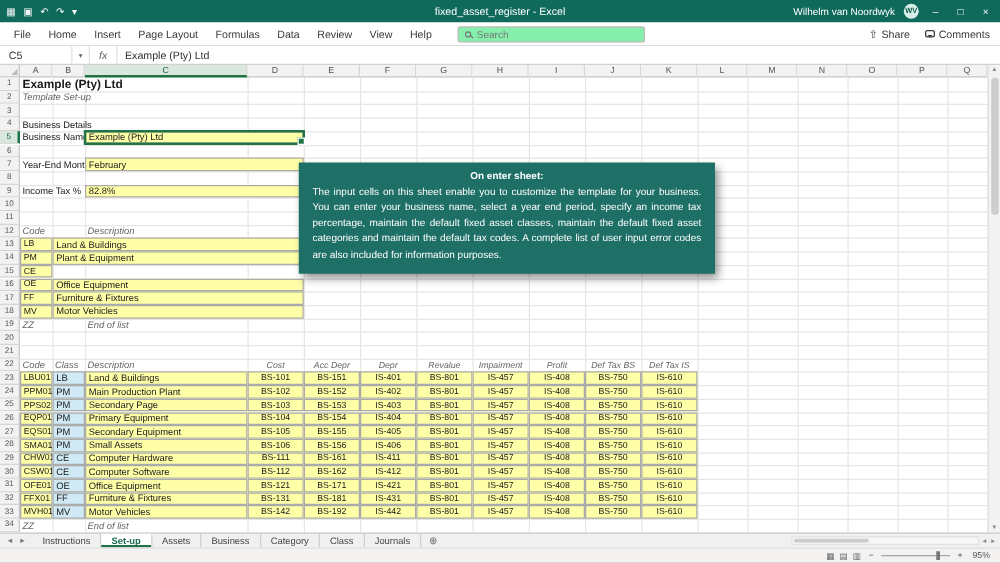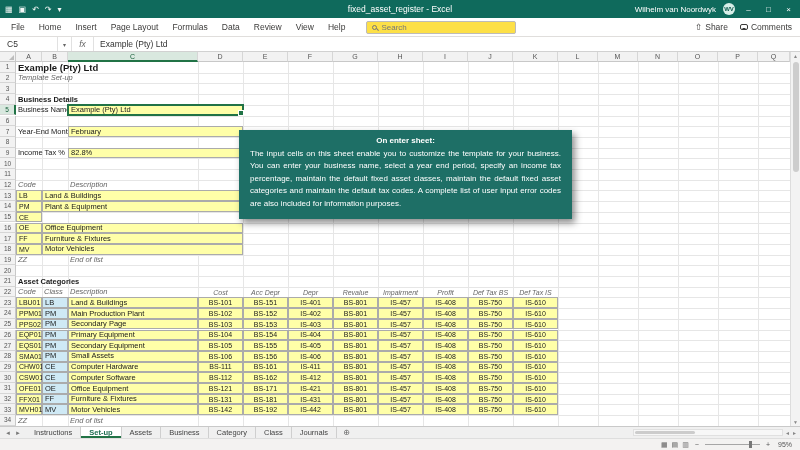--- a/index.html
+++ b/index.html
@@ -11,21 +11,21 @@
   .qat { display:flex; align-items:center; gap:6px; z-index:1; }
   .qat span { font-size:8px; opacity:.95; }
   .tb-title { position:absolute; left:0; right:0; text-align:center; font-size:8.5px; pointer-events:none; }
   .tb-right { margin-left:auto; display:flex; align-items:center; gap:7px; z-index:1; }
   .avatar { width:12px; height:12px; border-radius:50%; background:#d8eee8; color:#0f5a4e; font-size:6px; font-weight:bold; display:flex; align-items:center; justify-content:center; }
   .winbtn { width:13px; text-align:center; font-size:8px; }
 
   
   .ribbonrow { position:absolute; top:18px; left:0; width:800px; height:19px; background:#fff; border-bottom:1px solid #e0dedc; display:flex; align-items:center; font-size:8.5px; color:#3b3a39; padding:0 4px; }
   .rtab { padding:0 7px; line-height:19px; }
-  .searchbox { margin-left:14px; width:150px; height:13px; border:1px solid #bdbbb9; border-radius:2px; background:#fde047; display:flex; align-items:center; padding:0 5px; color:#777; font-size:8px; gap:4px; }
+  .searchbox { margin-left:14px; width:150px; height:13px; border:1px solid #bdbbb9; border-radius:2px; background:#86efac; display:flex; align-items:center; padding:0 5px; color:#777; font-size:8px; gap:4px; }
   .mag { width:5px; height:5px; border:1px solid #777; border-radius:50%; position:relative; flex:none; }
   .mag::after { content:''; position:absolute; width:3px; height:1px; background:#777; transform:rotate(45deg); right:-3px; bottom:-1px; }
   .ribbon-right { margin-left:auto; display:flex; align-items:center; gap:12px; padding-right:4px; }
   .sharebtn, .commentsbtn { display:flex; align-items:center; gap:3px; }
   .bubble { width:8px; height:6px; border:1px solid #3b3a39; border-radius:2px; position:relative; }
   .bubble::after { content:''; position:absolute; left:1px; bottom:-3px; border:2px solid transparent; border-top-color:#3b3a39; }
 
   
   .formulabar { position:absolute; top:37px; left:0; width:800px; height:15px; background:#fff; border-bottom:1px solid #d1d1d1; display:flex; align-items:center; font-size:8.5px; color:#333; }
   .namebox { width:58px; height:100%; display:flex; align-items:center; padding-left:7px; border-right:1px solid #e1e1e1; }
@@ -39,21 +39,21 @@
   .corner::after { content:''; position:absolute; right:1px; bottom:1px; border-left:5px solid transparent; border-bottom:5px solid #bcbcbc; }
   .colhdr { position:absolute; top:0; height:10px; background:#f2f2f2; border-right:1px solid #d6d6d6; border-bottom:1px solid #c8c8c8; font-size:7px; color:#555; text-align:center; line-height:10px; z-index:2; }
   .colhdr.hl { background:#d9e8df; color:#135c38; border-bottom:2px solid #217346; }
   .rowhdr { position:absolute; left:0; width:16px; background:#f2f2f2; border-right:1px solid #c8c8c8; border-bottom:1px solid #d6d6d6; font-size:6.5px; color:#555; display:flex; align-items:center; justify-content:center; z-index:2; }
   .rowhdr.hl { background:#d9e8df; color:#135c38; border-right:2px solid #217346; }
   .vline { position:absolute; top:10px; bottom:0; width:1px; background:#e6e6e6; }
   .hline { position:absolute; left:16px; right:0; height:1px; background:#e6e6e6; }
   .cell { position:absolute; display:flex; align-items:center; padding:0 2px; font-size:7.5px; color:#1a1a1a; white-space:nowrap; line-height:1; z-index:1; }
   .c-title { font-weight:bold; font-size:9.5px; }
   .c-sub { font-style:italic; color:#666; }
-  .c-head { font-weight:bold; }
+  .c-head { font-weight:normal; }
   .c-th { font-style:italic; color:#666; }
   .c-end { font-style:italic; color:#666; }
   .c-input { background:#ffffa8; border:1px solid #ababab; }
   .c-class { background:#cfe9f5; border:1px solid #ababab; }
   .c-center { justify-content:center; padding:0 1px; font-size:7px; }
   .c-code { font-size:7px; }
   .c-selected { outline:2px solid #217346; outline-offset:-1px; z-index:2; }
   .c-selected::after { content:''; position:absolute; right:-2px; bottom:-2px; width:4px; height:4px; background:#217346; border:1px solid #fff; }
 
   
@@ -262,21 +262,20 @@
       <div class="cell c-input" style="left: 42px; top: 149.1px; width: 201px; height: 10.7px;">Plant &amp; Equipment</div>
       <div class="cell c-input c-code" style="left: 16px; top: 159.8px; width: 26px; height: 10.7px;">CE</div>
       <div class="cell c-input c-code" style="left: 16px; top: 170.5px; width: 26px; height: 10.7px;">OE</div>
       <div class="cell c-input" style="left: 42px; top: 170.5px; width: 201px; height: 10.7px;">Office Equipment</div>
       <div class="cell c-input c-code" style="left: 16px; top: 181.2px; width: 26px; height: 10.7px;">FF</div>
       <div class="cell c-input" style="left: 42px; top: 181.2px; width: 201px; height: 10.7px;">Furniture &amp; Fixtures</div>
       <div class="cell c-input c-code" style="left: 16px; top: 191.9px; width: 26px; height: 10.7px;">MV</div>
       <div class="cell c-input" style="left: 42px; top: 191.9px; width: 201px; height: 10.7px;">Motor Vehicles</div>
       <div class="cell c-end" style="left: 16px; top: 202.6px; width: 26px; height: 10.7px;">ZZ</div>
       <div class="cell c-end" style="left: 68px; top: 202.6px; width: 130px; height: 10.7px;">End of list</div>
-      <div class="cell c-head" style="left: 16px; top: 224px; width: 182px; height: 10.7px;">Asset Categories</div>
       <div class="cell c-th" style="left: 16px; top: 234.7px; width: 26px; height: 10.7px;">Code</div>
       <div class="cell c-th" style="left: 42px; top: 234.7px; width: 26px; height: 10.7px;">Class</div>
       <div class="cell c-th" style="left: 68px; top: 234.7px; width: 130px; height: 10.7px;">Description</div>
       <div class="cell c-th c-center" style="left: 198px; top: 234.7px; width: 45px; height: 10.7px;">Cost</div>
       <div class="cell c-th c-center" style="left: 243px; top: 234.7px; width: 45px; height: 10.7px;">Acc Depr</div>
       <div class="cell c-th c-center" style="left: 288px; top: 234.7px; width: 45px; height: 10.7px;">Depr</div>
       <div class="cell c-th c-center" style="left: 333px; top: 234.7px; width: 45px; height: 10.7px;">Revalue</div>
       <div class="cell c-th c-center" style="left: 378px; top: 234.7px; width: 45px; height: 10.7px;">Impairment</div>
       <div class="cell c-th c-center" style="left: 423px; top: 234.7px; width: 45px; height: 10.7px;">Profit</div>
       <div class="cell c-th c-center" style="left: 468px; top: 234.7px; width: 45px; height: 10.7px;">Def Tax BS</div>

